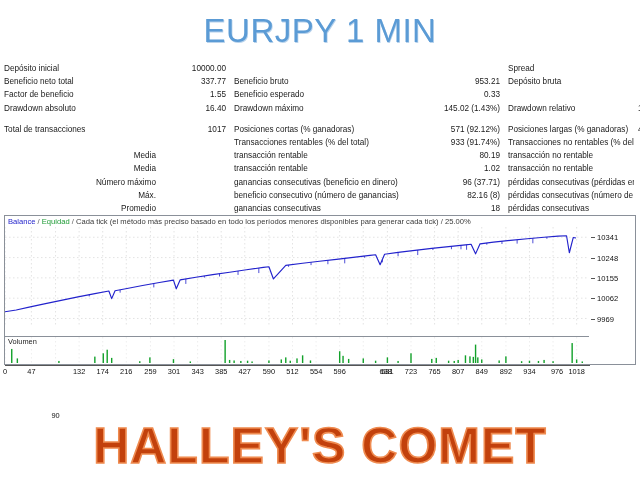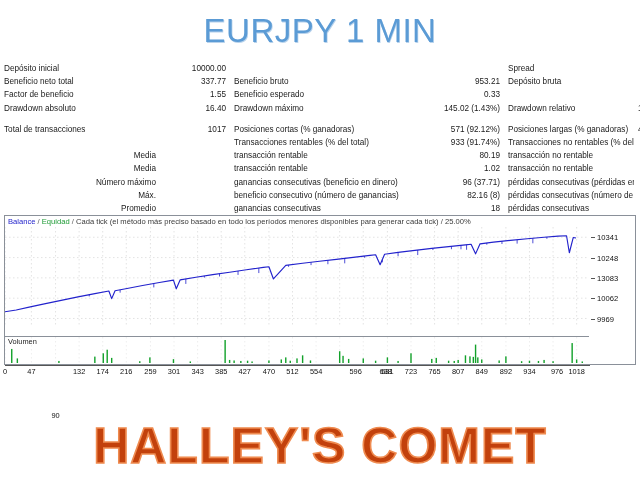--- a/index.html
+++ b/index.html
@@ -391,44 +391,44 @@
       <rect x="566.4538461538461" y="6.066666666666666" width="1.4" height="19.933333333333334" fill="#12a12a"></rect>
       <rect x="570.9461538461538" y="22.42222222222222" width="1.4" height="3.577777777777778" fill="#12a12a"></rect>
       <rect x="576.5615384615385" y="24.46666666666667" width="1.4" height="1.5333333333333332" fill="#12a12a"></rect>
     </svg>
 
   <div class="yaxis" id="y-axis">
       <div class="ytick" style="top: 10.262px; text-align: right;">10341</div>
       <div class="ytick-mark" style="top: 10.262px;"></div>
       <div class="ytick" style="top: 30.5677px;">10248</div>
       <div class="ytick-mark" style="top: 30.5677px;"></div>
-      <div class="ytick" style="top: 50.8734px;">13083</div>
+      <div class="ytick" style="top: 50.8734px;">10155</div>
       <div class="ytick-mark" style="top: 50.8734px;"></div>
       <div class="ytick" style="top: 71.179px;">10062</div>
       <div class="ytick-mark" style="top: 71.179px;"></div>
       <div class="ytick" style="top: 91.4847px;">9969</div>
       <div class="ytick-mark" style="top: 91.4847px;"></div>
     </div>
   <div class="xaxis" id="x-axis">
     <div class="axis-line"></div>
   <div class="xtick" style="left: 1px;">0</div>
       <div class="xtick" style="left: 27.3923px;">47</div>
       <div class="xtick" style="left: 51.5385px; margin-top: 44px;">90</div>
       <div class="xtick" style="left: 75.1231px;">132</div>
       <div class="xtick" style="left: 98.7077px;">174</div>
       <div class="xtick" style="left: 122.292px;">216</div>
       <div class="xtick" style="left: 146.438px;">259</div>
       <div class="xtick" style="left: 170.023px;">301</div>
       <div class="xtick" style="left: 193.608px;">343</div>
       <div class="xtick" style="left: 217.192px;">385</div>
       <div class="xtick" style="left: 240.777px;">427</div>
-      <div class="xtick" style="left: 264.923px;">470</div>
+      <div class="xtick" style="left: 264.923px;">590</div>
       <div class="xtick" style="left: 288.508px;">512</div>
       <div class="xtick" style="left: 312.092px;">554</div>
-      <div class="xtick" style="left: 335.677px; padding-left: 32px;">596</div>
+      <div class="xtick" style="left: 335.677px;">596</div>
       <div class="xtick" style="left: 359.262px; padding-left: 45px;">638</div>
       <div class="xtick" style="left: 383.408px;">681</div>
       <div class="xtick" style="left: 406.992px;">723</div>
       <div class="xtick" style="left: 430.577px;">765</div>
       <div class="xtick" style="left: 454.162px;">807</div>
       <div class="xtick" style="left: 477.746px;">849</div>
       <div class="xtick" style="left: 501.892px;">892</div>
       <div class="xtick" style="left: 525.477px;">934</div>
       <div class="xtick" style="left: 549.062px; padding-left: 8px;">976</div>
       <div class="xtick" style="left: 572.646px;">1018</div>

